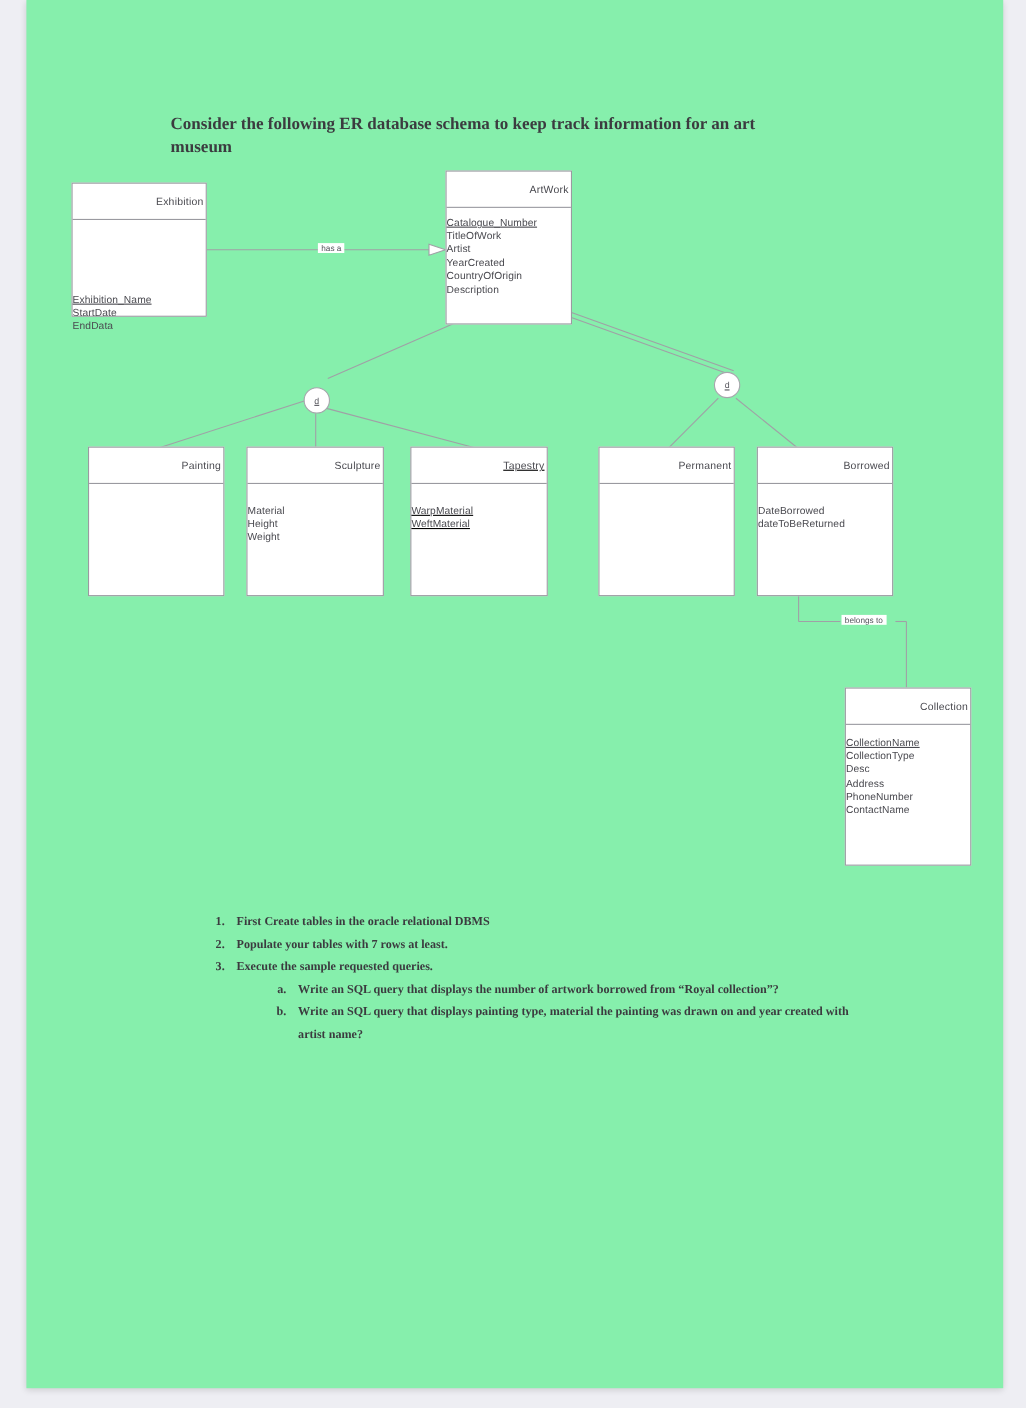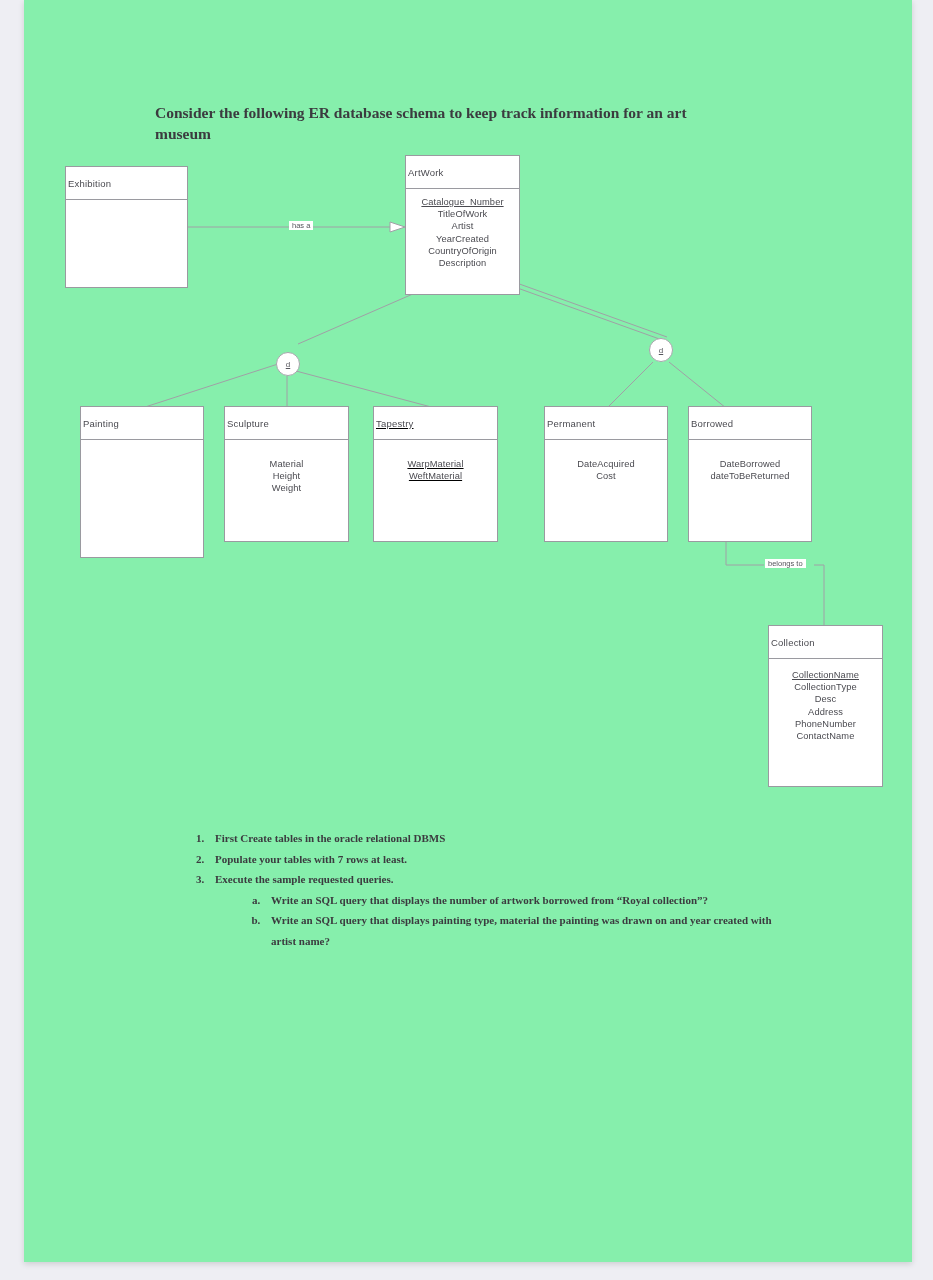--- a/index.html
+++ b/index.html
@@ -61,29 +61,28 @@
     box-sizing: border-box;
     border: 1px solid #9a9aa0;
     background: #ffffff;
     display: flex;
     flex-direction: column;
     z-index: 3;
   }
   .entity .ehead {
     box-sizing: border-box;
     border-bottom: 1px solid #9a9aa0;
-    text-align: left;
+    text-align: right;
     color: #4a4a50;
     font-size: 9.5px;
     padding: 11px 2px 10px 2px;
     letter-spacing: .2px;
   }
   .entity .ebody {
     flex: 1;
-    text-align: center;
     color: #4a4a50;
     font-size: 9.3px;
     line-height: 12.2px;
     padding-top: 18px;
     letter-spacing: .1px;
   }
   .entity .ebody .attr { display: block; white-space: nowrap; }
   .entity .ebody .pk { text-decoration: underline; }
 
   
@@ -176,20 +175,25 @@
         <line x1="800" y1="565" x2="800" y2="625"></line>
       </g>
 
       <path d="M 381 227 L 366 222 L 366 232 Z" fill="#ffffff" stroke="#a0a0a6" stroke-width="1"></path>
 
       <path d="M 702 519 L 696 508 L 708 508 Z" fill="#b9b9bf" stroke="#a0a0a6" stroke-width="1"></path>
     </svg>
 
     <div class="entity" style="left:41px; top:166px; width:123px; height:122px;gap:48px;">
       <div class="ehead">Exhibition</div>
+      <div class="ebody">
+        <span class="attr pk">Exhibition_Name</span>
+        <span class="attr">StartDate</span>
+        <span class="attr">EndData</span>
+      </div>
     </div>
 
     <div class="entity" style="left:381px; top:155px; width:115px; height:140px;">
       <div class="ehead">ArtWork</div>
       <div class="ebody" style="padding-top:7px;">
         <span class="attr pk">Catalogue_Number</span>
         <span class="attr">TitleOfWork</span>
         <span class="attr">Artist</span>
         <span class="attr">YearCreated</span>
         <span class="attr">CountryOfOrigin</span>
@@ -200,47 +204,43 @@
     <div class="dcircle" style="left:252px; top:352px;">
       <span>d</span>
     </div>
     <div class="dcircle" style="left:625px; top:338px;">
       <span>d</span>
     </div>
 
     <div class="edgelabel" style="left:265px; top:221px;">has a</div>
     <div class="edgelabel" style="left:741px; top:559px;">belongs to</div>
 
-    <div class="entity" style="left:56px; top:406px; width:124px; height:152px;">
+    <div class="entity" style="left:56px; top:406px; width:124px; height:136px;">
       <div class="ehead">Painting</div>
     </div>
 
     <div class="entity" style="left:200px; top:406px; width:125px; height:136px;">
       <div class="ehead">Sculpture</div>
       <div class="ebody">
         <span class="attr">Material</span>
         <span class="attr">Height</span>
         <span class="attr">Weight</span>
       </div>
     </div>
 
     <div class="entity" style="left:349px; top:406px; width:125px; height:136px;text-decoration:underline;">
       <div class="ehead">Tapestry</div>
       <div class="ebody">
         <span class="attr">WarpMaterial</span>
         <span class="attr">WeftMaterial</span>
       </div>
     </div>
 
-    <div class="entity" style="left:520px; top:406px; width:124px; height:136px;">
+    <div class="entity" style="left:520px; top:406px; width:124px; height:136px;gap:44px;">
       <div class="ehead">Permanent</div>
-      <div class="ebody">
-        <span class="attr">DateAcquired</span>
-        <span class="attr">Cost</span>
-      </div>
     </div>
 
     <div class="entity" style="left:744px; top:625px; width:115px; height:162px;">
       <div class="ehead">Collection</div>
       <div class="ebody" style="padding-top:10px;">
         <span class="attr pk">CollectionName</span>
         <span class="attr">CollectionType</span>
         <span class="attr">Desc</span>
         <span class="attr">Address</span>
         <span class="attr">PhoneNumber</span>

